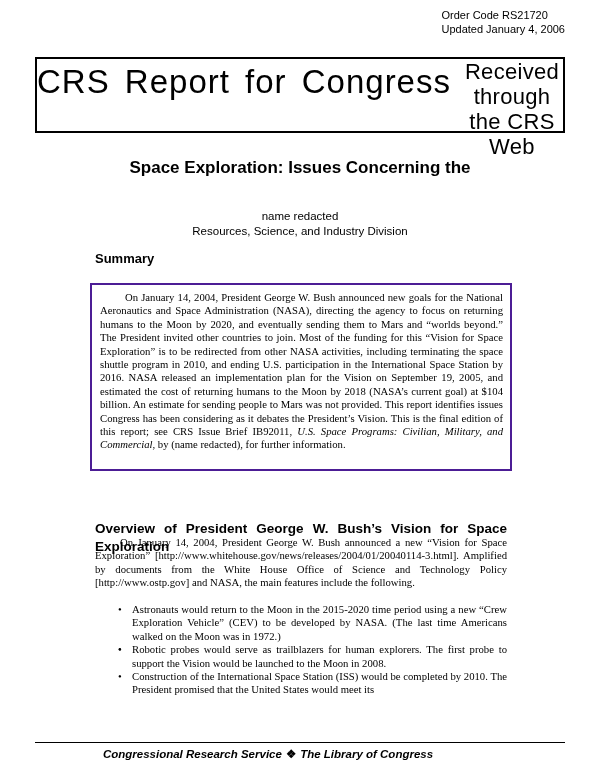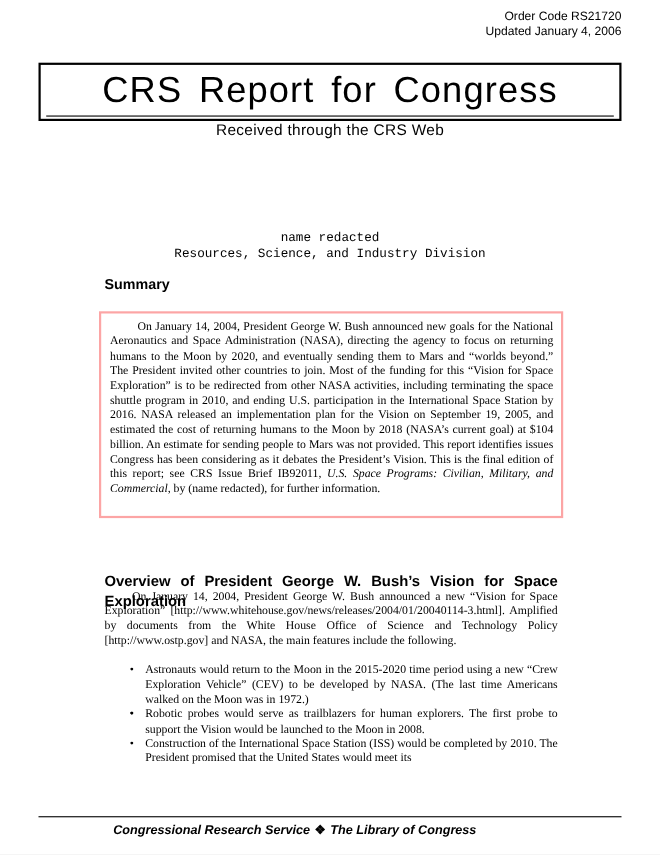--- a/index.html
+++ b/index.html
@@ -9,76 +9,76 @@
     width:600px; height:777px;
     margin:0 auto;
     background:#ffffff;
     color:#000000;
     overflow:hidden;
   }
 
   
   .meta {
     position:absolute; top:8px; right:35px;
-    text-align:right;
+    text-align:left;
     font-family:"Liberation Sans", sans-serif;
     font-size:11px; line-height:14px;
   }
 
   
   .banner {
     position:absolute; top:57px; left:35px;
-    width:530px; height:53px;
+    width:530px; height:76px;
     border:2px solid #000;
-    display:flex; flex-direction:column; justify-content:flex-start;
+    display:flex; flex-direction:row; justify-content:flex-start;
   }
   .banner-title {
     text-align:center;
     font-family:"Liberation Sans", sans-serif;
     font-weight:400;
     font-size:33px; line-height:46px;
     letter-spacing:1px; word-spacing:5px;
     white-space:nowrap;
   }
   .banner-rule {
     border:none; border-top:1.5px solid #000;
     margin:0 5px;
   }
   .banner-subtitle {
     text-align:center;
     font-family:"Liberation Sans", sans-serif;
-    font-size:14px; line-height:25px;
+    font-size:22px; line-height:25px;
     letter-spacing:0.3px;
   }
 
   
   .doc-title {
     position:absolute; top:156px; left:0; width:600px;
     text-align:center;
     font-family:"Liberation Sans", sans-serif;
     font-weight:bold;
     font-size:17px; line-height:24px;
   }
   .byline {
     position:absolute; top:209px; left:0; width:600px;
     text-align:center;
-    font-family:Liberation Mono, monospace;
+    font-family:Liberation Sans, sans-serif;
     font-size:11.5px; line-height:15px;
   }
 
   
   .summary-heading {
     position:absolute; top:251px; left:95px;
     font-family:"Liberation Sans", sans-serif;
     font-weight:bold; font-size:13px;
   }
   .summary-box {
     position:absolute; top:283px; left:90px;
     width:422px; min-height:188px;
-    border:2px solid #fca5a5;
+    border:2px solid #4c1d95;
     padding:6px 7px 6px 8px;
     font-family:"Liberation Serif", serif;
     font-size:10.7px; line-height:13.4px;
     text-align:justify;
   }
   .first-indent { text-indent:25px; }
 
   
   .overview-heading {
     position:absolute; top:491px; left:95px; width:412px;
@@ -135,20 +135,21 @@
     <div>Updated January 4, 2006</div>
   </div>
 
   <div class="banner">
     <div class="banner-title">CRS Report for Congress</div>
     <hr class="banner-rule">
     <div class="banner-subtitle">Received through the CRS Web</div>
   </div>
 
   <div class="doc-title">
+    <div>Space Exploration: Issues Concerning the</div>
   </div>
 
   <div class="byline">
     <div>name redacted</div>
     <div>Resources, Science, and Industry Division</div>
   </div>
 
   <div class="summary-heading">Summary</div>
 
   <div class="summary-box">

